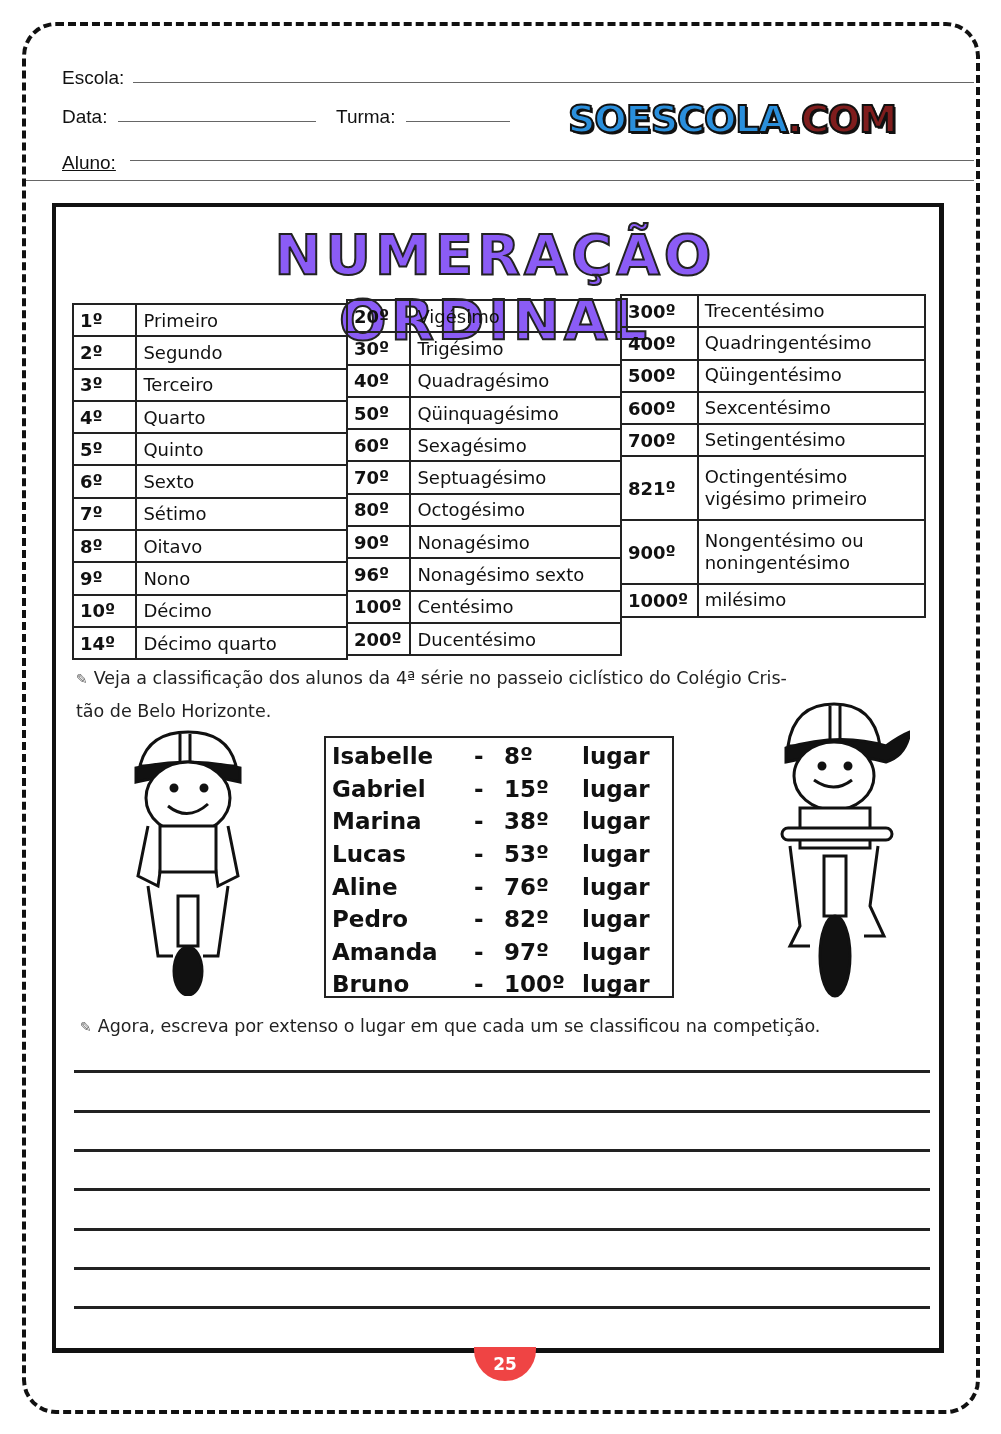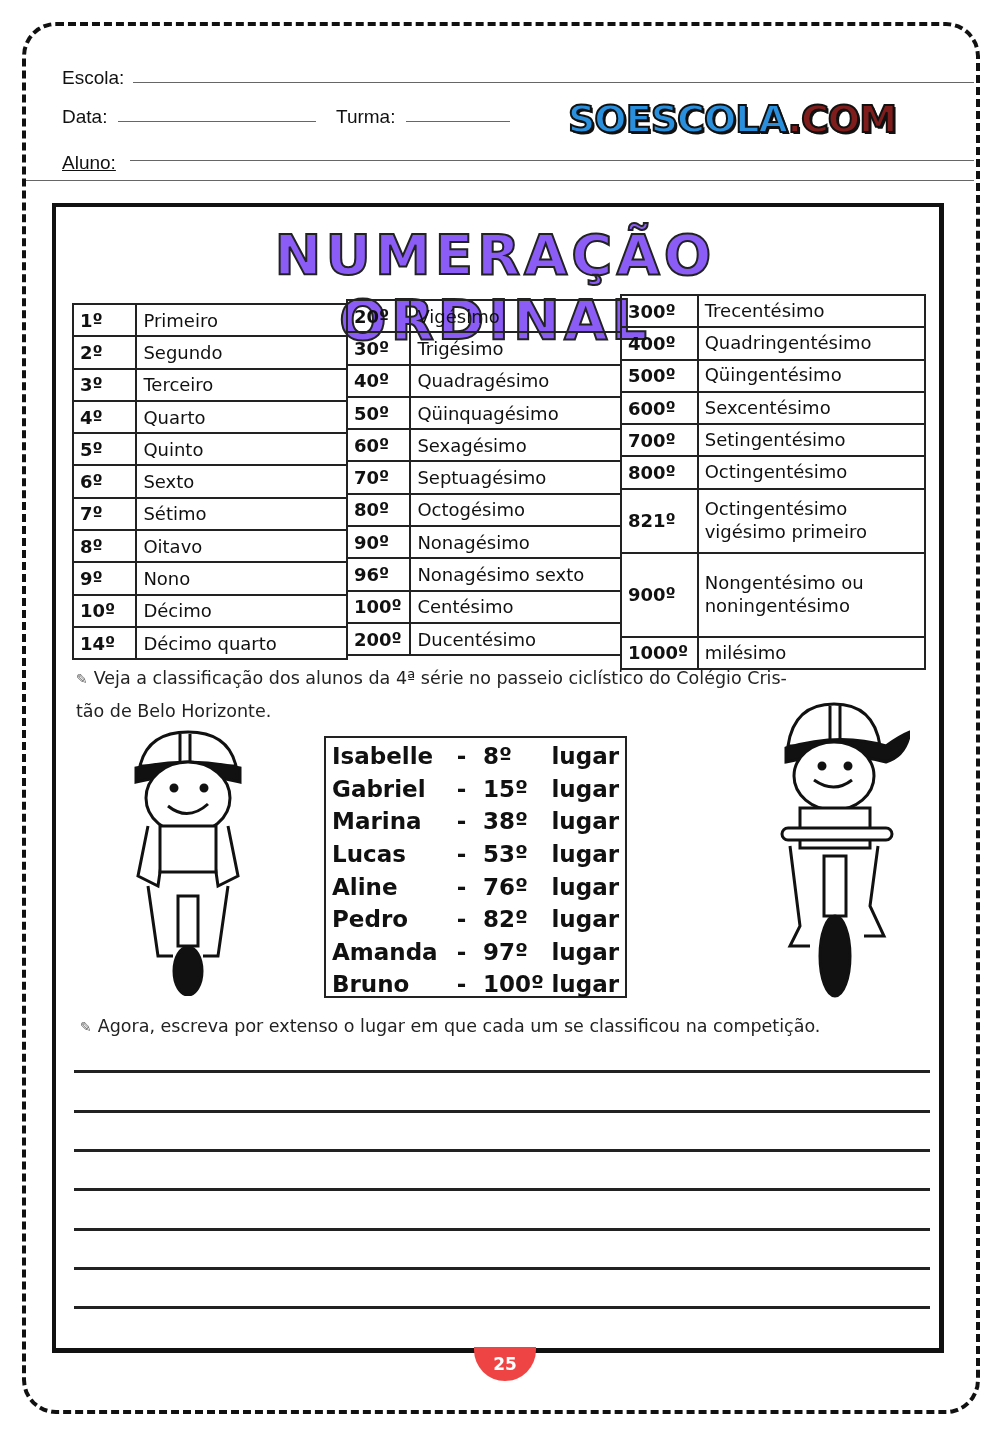--- a/index.html
+++ b/index.html
@@ -47,21 +47,21 @@
   .t3 { left: 620px; top: 294px; width: 306px; }
   .t3 td.word { width: 220px; line-height: 1.25; margin-left: 36px; }
 
   .instruction {
     position: absolute; font-family: "DejaVu Sans", sans-serif; font-size: 17.5px; color: #222; line-height: 32px;
   }
   .pencil { font-size: 14px; color: #666; margin-right: 6px; }
 
   
   .rank-box {
-    position: absolute; left: 324px; top: 736px; width: 303px; height: 262px;
+    position: absolute; left: 324px; top: 736px; width: 350px; height: 262px;
     border: 2.5px solid #222; padding: 2px 6px;
   }
   .rank-row { display: flex; height: 32.6px; align-items: center; font-family: "DejaVu Sans", sans-serif; font-weight: bold; font-size: 23px; color: #111; }
   .rank-row .r-name { width: 142px; }
   .rank-row .r-dash { width: 30px; }
   .rank-row .r-pos { width: 78px; }
   .rank-row .r-lugar { flex: 1; }
 
   
   .answer-line { position: absolute; left: 74px; width: 856px; border-bottom: 3px solid #222; }
@@ -213,29 +213,25 @@
       </tr>
     <tr>
         <td class="num">600º</td>
         <td class="word">Sexcentésimo</td>
       </tr>
     <tr>
         <td class="num">700º</td>
         <td class="word">Setingentésimo</td>
       </tr>
     <tr>
-        <td class="num">800º</td>
-        <td class="word">Octingentésimo</td>
-      </tr>
-    <tr>
         <td class="num" style="height:64px;">821º</td>
         <td class="word" style="white-space:normal;">Octingentésimo vigésimo primeiro</td>
       </tr>
     <tr>
-        <td class="num" style="height:84px;">900º</td>
+        <td class="num" style="height:64px;">900º</td>
         <td class="word" style="white-space:normal;">Nongentésimo ou noningentésimo</td>
       </tr>
     <tr>
         <td class="num">1000º</td>
         <td class="word">milésimo</td>
       </tr>
   </tbody>
 </table>
 
 <div class="instruction" style="left:76px;top:662px;width:850px;">

